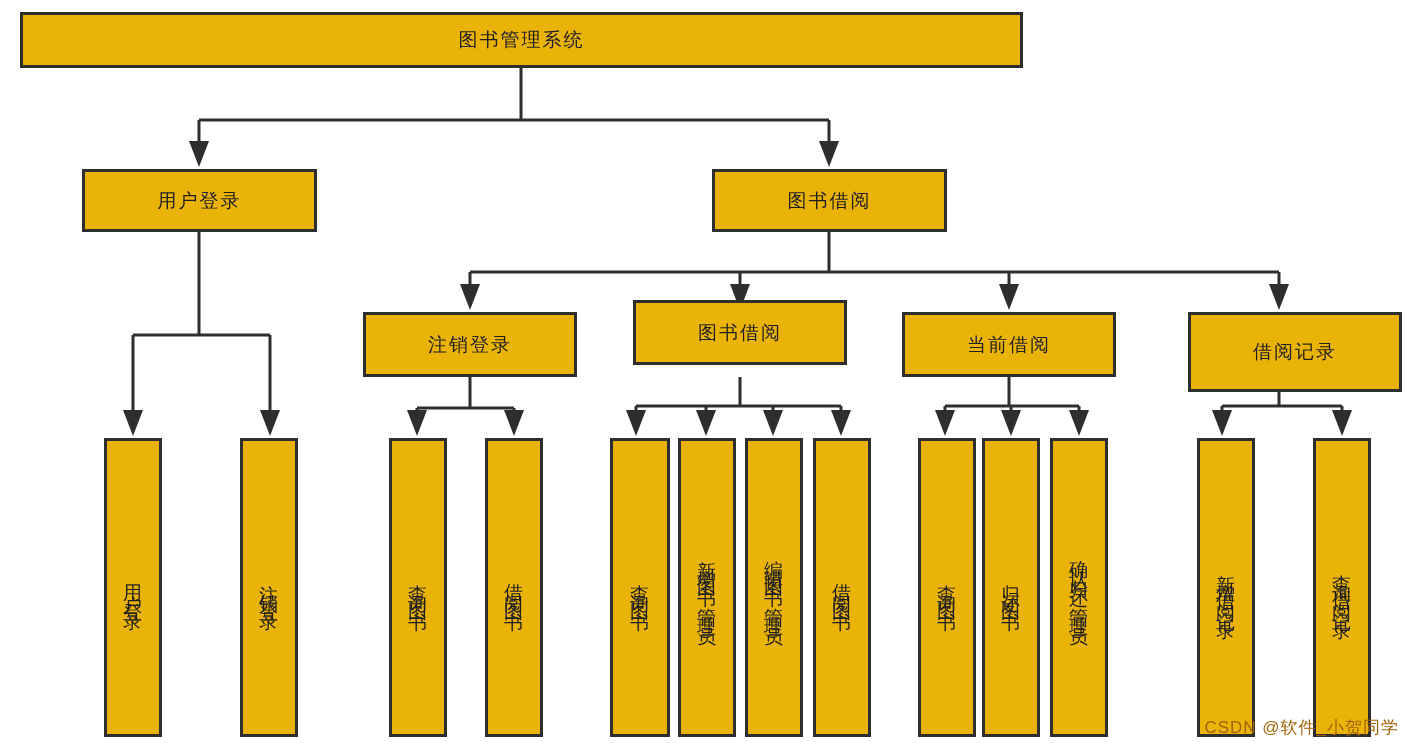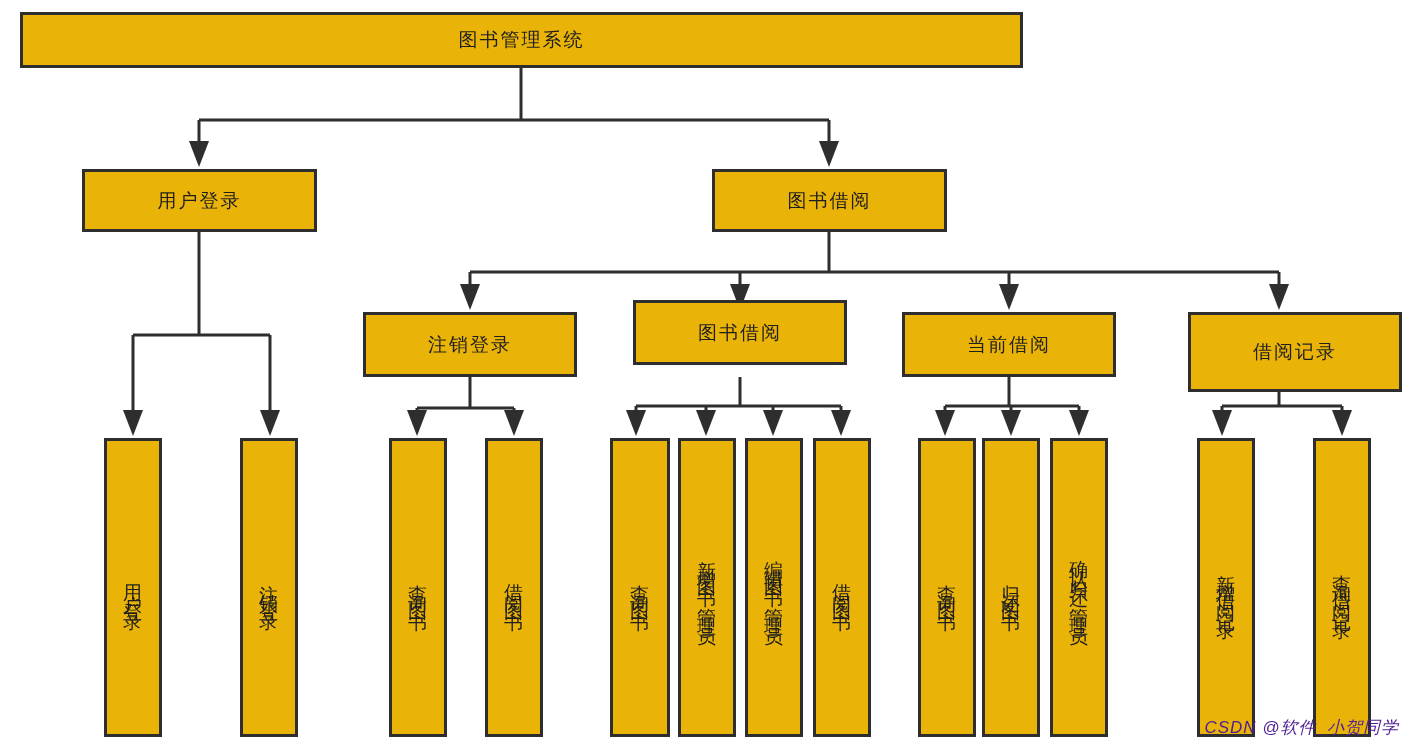--- a/index.html
+++ b/index.html
@@ -30,24 +30,23 @@
     letter-spacing: 0.5em;
     line-height: 1;
     white-space: normal;
   }
   .watermark {
     position: absolute;
     right: 6px;
     top: 716px;
     z-index: 3;
     font-size: 17px;
-    color: #4c1d95;
+    color: #a16207;
     letter-spacing: 1px;
     white-space: nowrap;
-    font-style: italic;
   }
 </style>
 </head>
 <body>
 
 <div class="stage">
 
   <svg class="connectors" width="1405" height="747" viewBox="0 0 1405 747" aria-hidden="true">
     <g stroke="#2e2e2e" stroke-width="3" fill="none">
 

